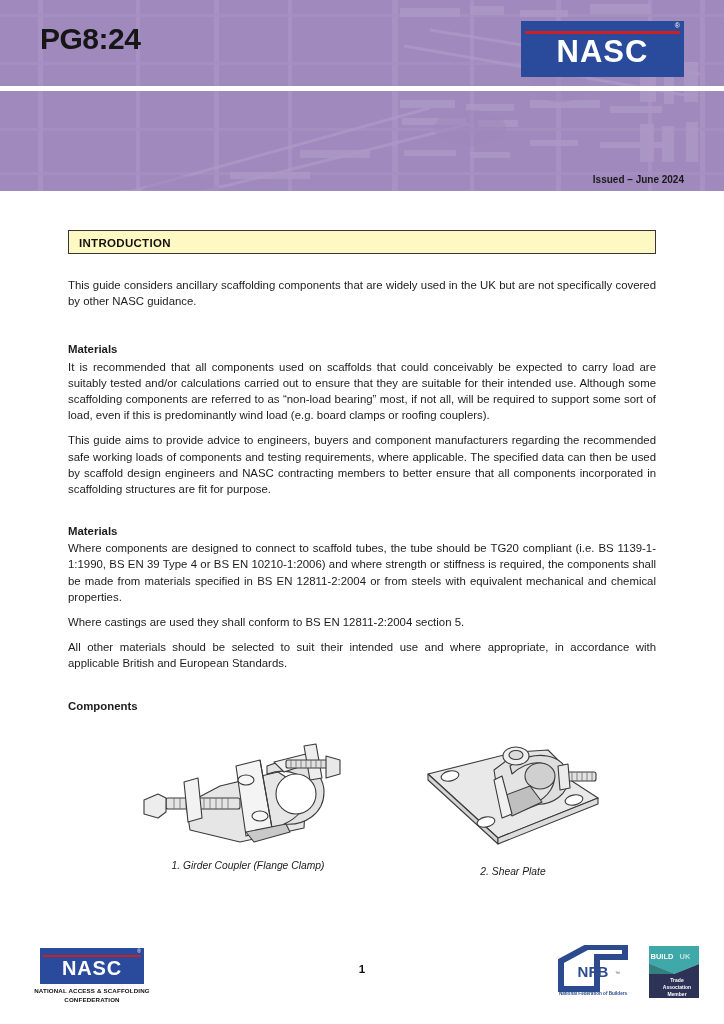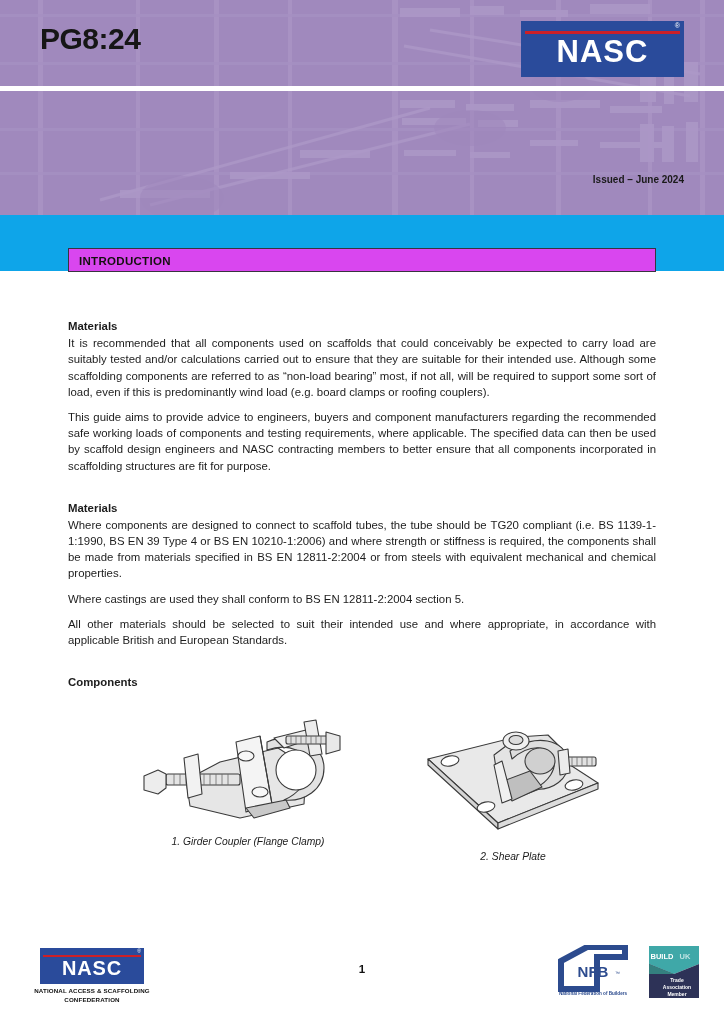--- a/index.html
+++ b/index.html
@@ -14,21 +14,21 @@
     font-family: "Liberation Sans", sans-serif;
     color: #111111;
     overflow: hidden;
   }
 
   
   .header {
     position: absolute;
     left: 0; top: 0;
     width: 724px;
-    height: 271px;
+    height: 191px;
     background: #0ea5e9;
     overflow: hidden;
   }
   .header-bg {
     position: absolute;
     left: 0; top: 0;
     width: 724px; height: 215px;
   }
   .header-overlay {
     position: absolute;
@@ -98,22 +98,22 @@
     font-size: 7px;
   }
 
   
   .content {
     position: absolute;
     left: 0; top: 215px;
     width: 724px;
   }
   .section-bar {
-    margin: 33px 68px 0 68px;
-    background: #d946ef;
+    margin: 15px 68px 0 68px;
+    background: #fef9c3;
     border: 1.5px solid #3a3340;
     height: 24px;
     line-height: 24px;
     padding-left: 10px;
     box-sizing: border-box;
     font-size: 11.5px;
     font-weight: bold;
     letter-spacing: 0.3px;
     color: #14100e;
   }
@@ -140,21 +140,21 @@
   .figures {
     margin: 18px 68px 0 68px;
     position: relative;
     height: 165px;
   }
   .figure {
     position: absolute;
     text-align: center;
   }
   .fig1 { left: 60px; top: 0; width: 240px; }
-  .fig2 { left: 330px; top: 13px; width: 230px; }
+  .fig2 { left: 330px; top: 4px; width: 230px; }
   .fig-caption {
     font-size: 10.3px;
     font-style: italic;
     color: #1b1b1b;
     margin-top: 4px;
   }
   .fig1 .fig-caption { }
   .fig2 .fig-caption { margin-top: 6px; }
 
   
@@ -295,20 +295,21 @@
     <div class="nasc-text">NASC</div>
   </div>
 </div>
 
 <div class="content">
 
   <div class="section-bar">INTRODUCTION</div>
 
   <div class="body-area">
     <div class="gap-lg"></div>
+    <p class="para">This guide considers ancillary scaffolding components that are widely used in the UK but are not specifically covered by other NASC guidance.</p>
 
     <div class="gap-lg"></div>
     <div class="sub-head">Materials</div>
     <p class="para">It is recommended that all components used on scaffolds that could conceivably be expected to carry load are suitably tested and/or calculations carried out to ensure that they are suitable for their intended use. Although some scaffolding components are referred to as “non-load bearing” most, if not all, will be required to support some sort of load, even if this is predominantly wind load (e.g. board clamps or roofing couplers).</p>
     <p class="para">This guide aims to provide advice to engineers, buyers and component manufacturers regarding the recommended safe working loads of components and testing requirements, where applicable. The specified data can then be used by scaffold design engineers and NASC contracting members to better ensure that all components incorporated in scaffolding structures are fit for purpose.</p>
 
     <div class="gap-md"></div>
     <div class="sub-head">Materials</div>
     <p class="para">Where components are designed to connect to scaffold tubes, the tube should be TG20 compliant (i.e. BS 1139-1-1:1990, BS EN 39 Type 4 or BS EN 10210-1:2006) and where strength or stiffness is required, the components shall be made from materials specified in BS EN 12811-2:2004 or from steels with equivalent mechanical and chemical properties.</p>
     <p class="para nojust">Where castings are used they shall conform to BS EN 12811-2:2004 section 5.</p>

